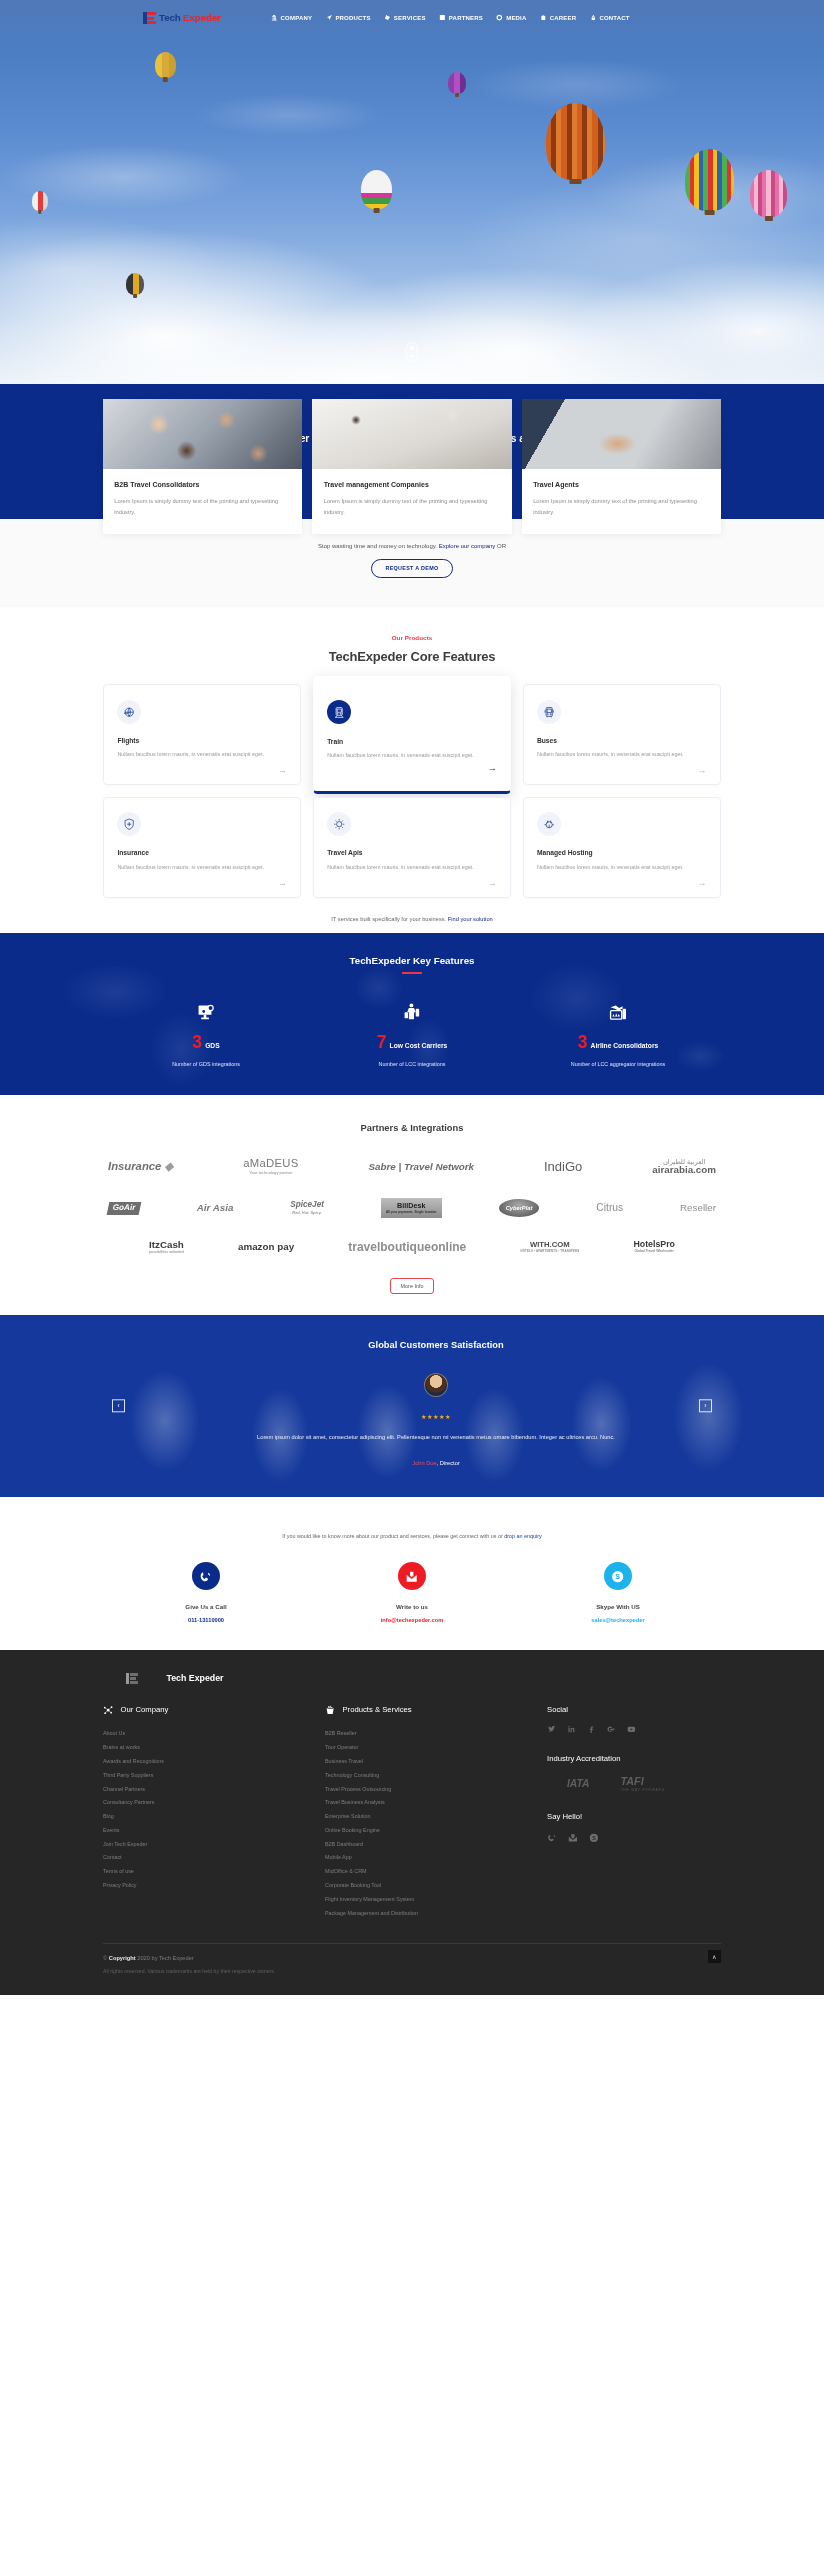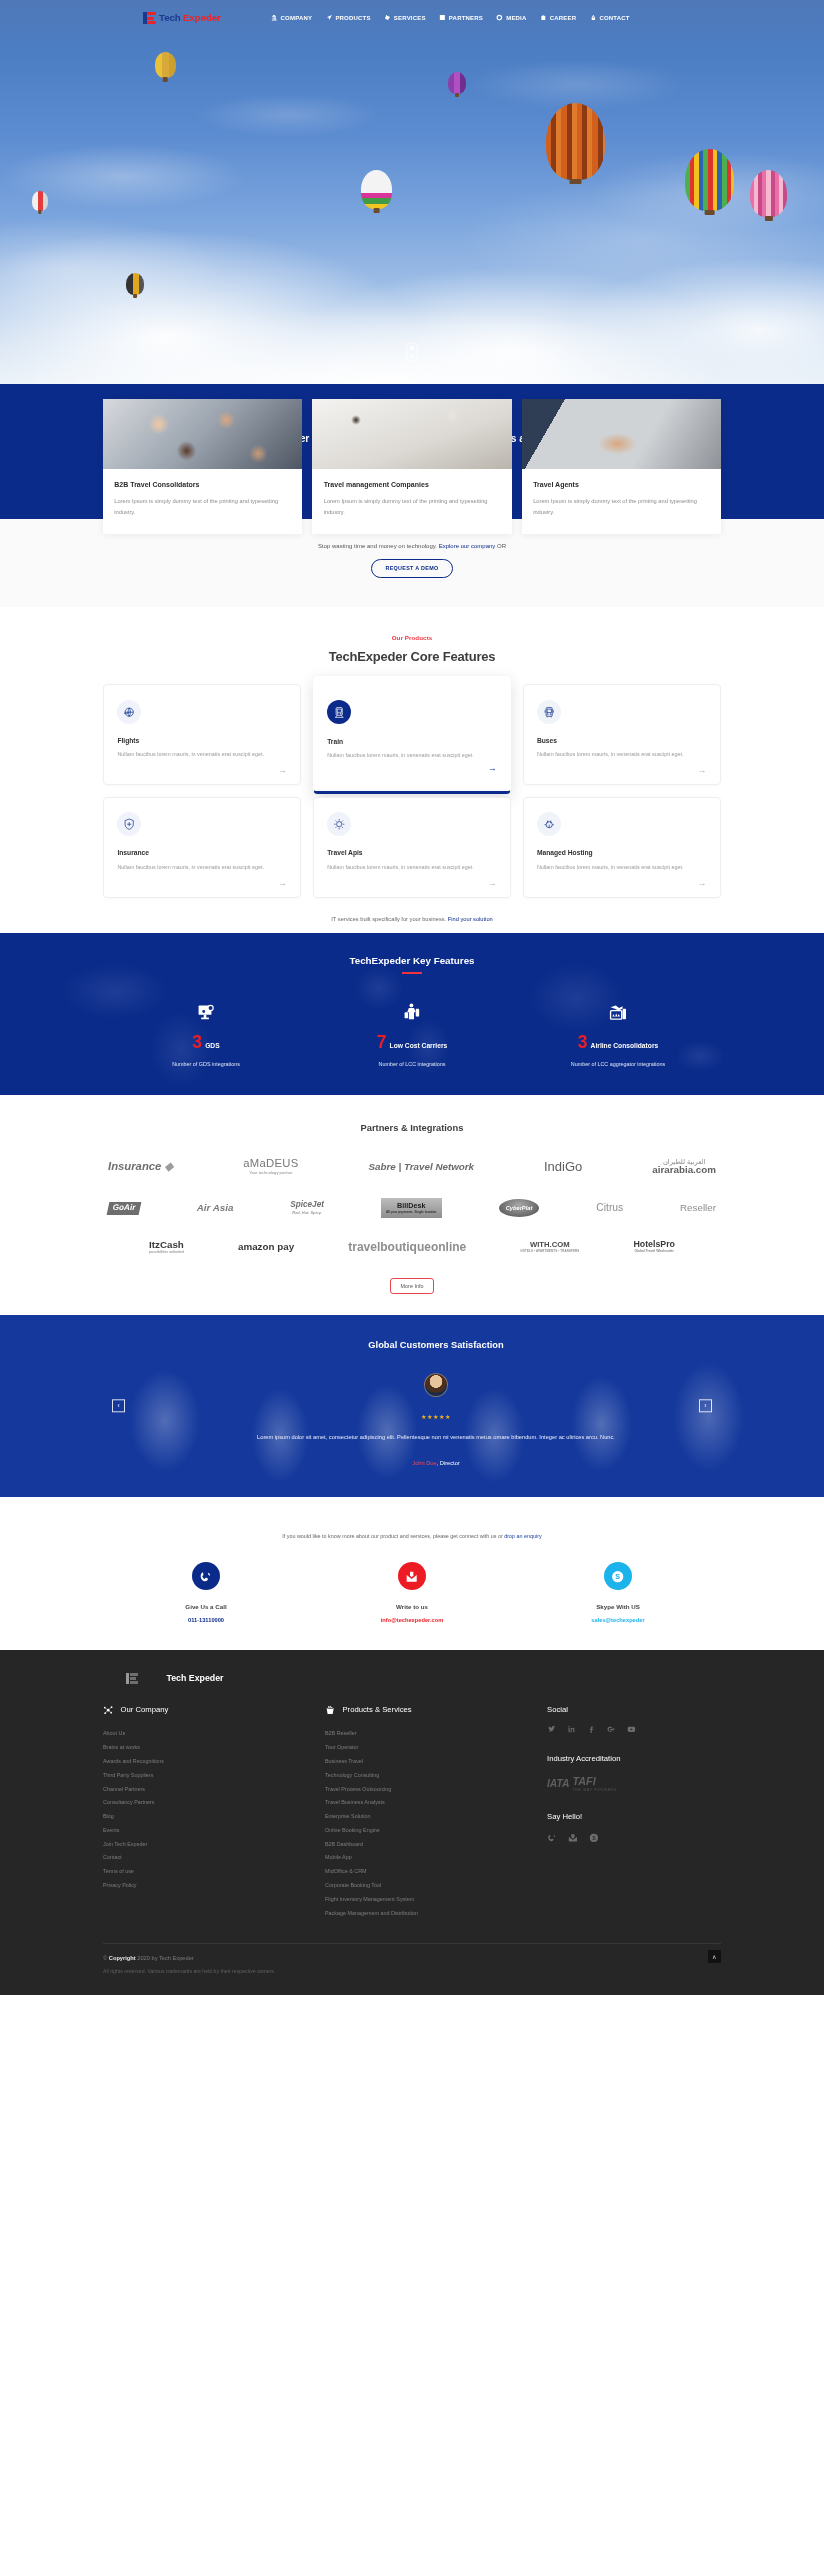--- a/index.html
+++ b/index.html
@@ -228,21 +228,21 @@
   .f-logo .m i.b4 { left:3.6px; top:8.2px; width:8.8px; height:2.6px; }
   .f-logo span { color:#fff; font-size:8.8px; font-weight:bold;margin-left:23px; }
   .f-cols { width:618px; margin:20.6px auto 0; display:flex; }
   .f-col-a { width:222px; } .f-col-b { width:222px; } .f-col-c { flex:1; }
   .f-h { display:flex; align-items:center; gap:7.2px; color:#fff; font-size:7.7px; margin-bottom:12.4px; }
   .f-h svg { width:10.3px; height:10.3px; fill:#fff; }
   .f-h.plain { margin-bottom:11.3px; }
   .f-list li { list-style:none; color:#7d7d7d; font-size:5.4px; line-height:2.55; cursor:pointer; }
   .f-social { display:flex; gap:11.3px; align-items:center; margin-bottom:20.6px; }
   .f-social svg { width:8.8px; height:8.8px; fill:#6d6d6d; cursor:pointer; }
-  .accred { display:flex; gap:3px; align-items:center; margin-bottom:20.6px; }
+  .accred { display:flex; gap:31px; align-items:center; margin-bottom:20.6px;margin-left:20px; }
   .accred .a-logo { color:#5f5f5f; font-weight:bold; font-style:italic; }
   .hello-icons { display:flex; gap:11.3px; }
   .hello-icons svg { width:9.8px; height:9.8px; fill:#6d6d6d; cursor:pointer; }
   .f-rule { width:618px; margin:23px auto 0; border-top:0.5px solid #383838; }
   .copybar { width:618px; margin:0 auto; padding:10.3px 0 21.6px; position:relative; }
   .copybar .l1 { font-size:5.7px; color:#7d7d7d; }
   .copybar .l1 b { color:#e6e6e6; }
   .copybar .l2 { font-size:5.2px; color:#5f5f5f; margin-top:7.2px; }
   .totop {
     position:absolute; right:0; top:5.2px; width:13.4px; height:13.4px;

